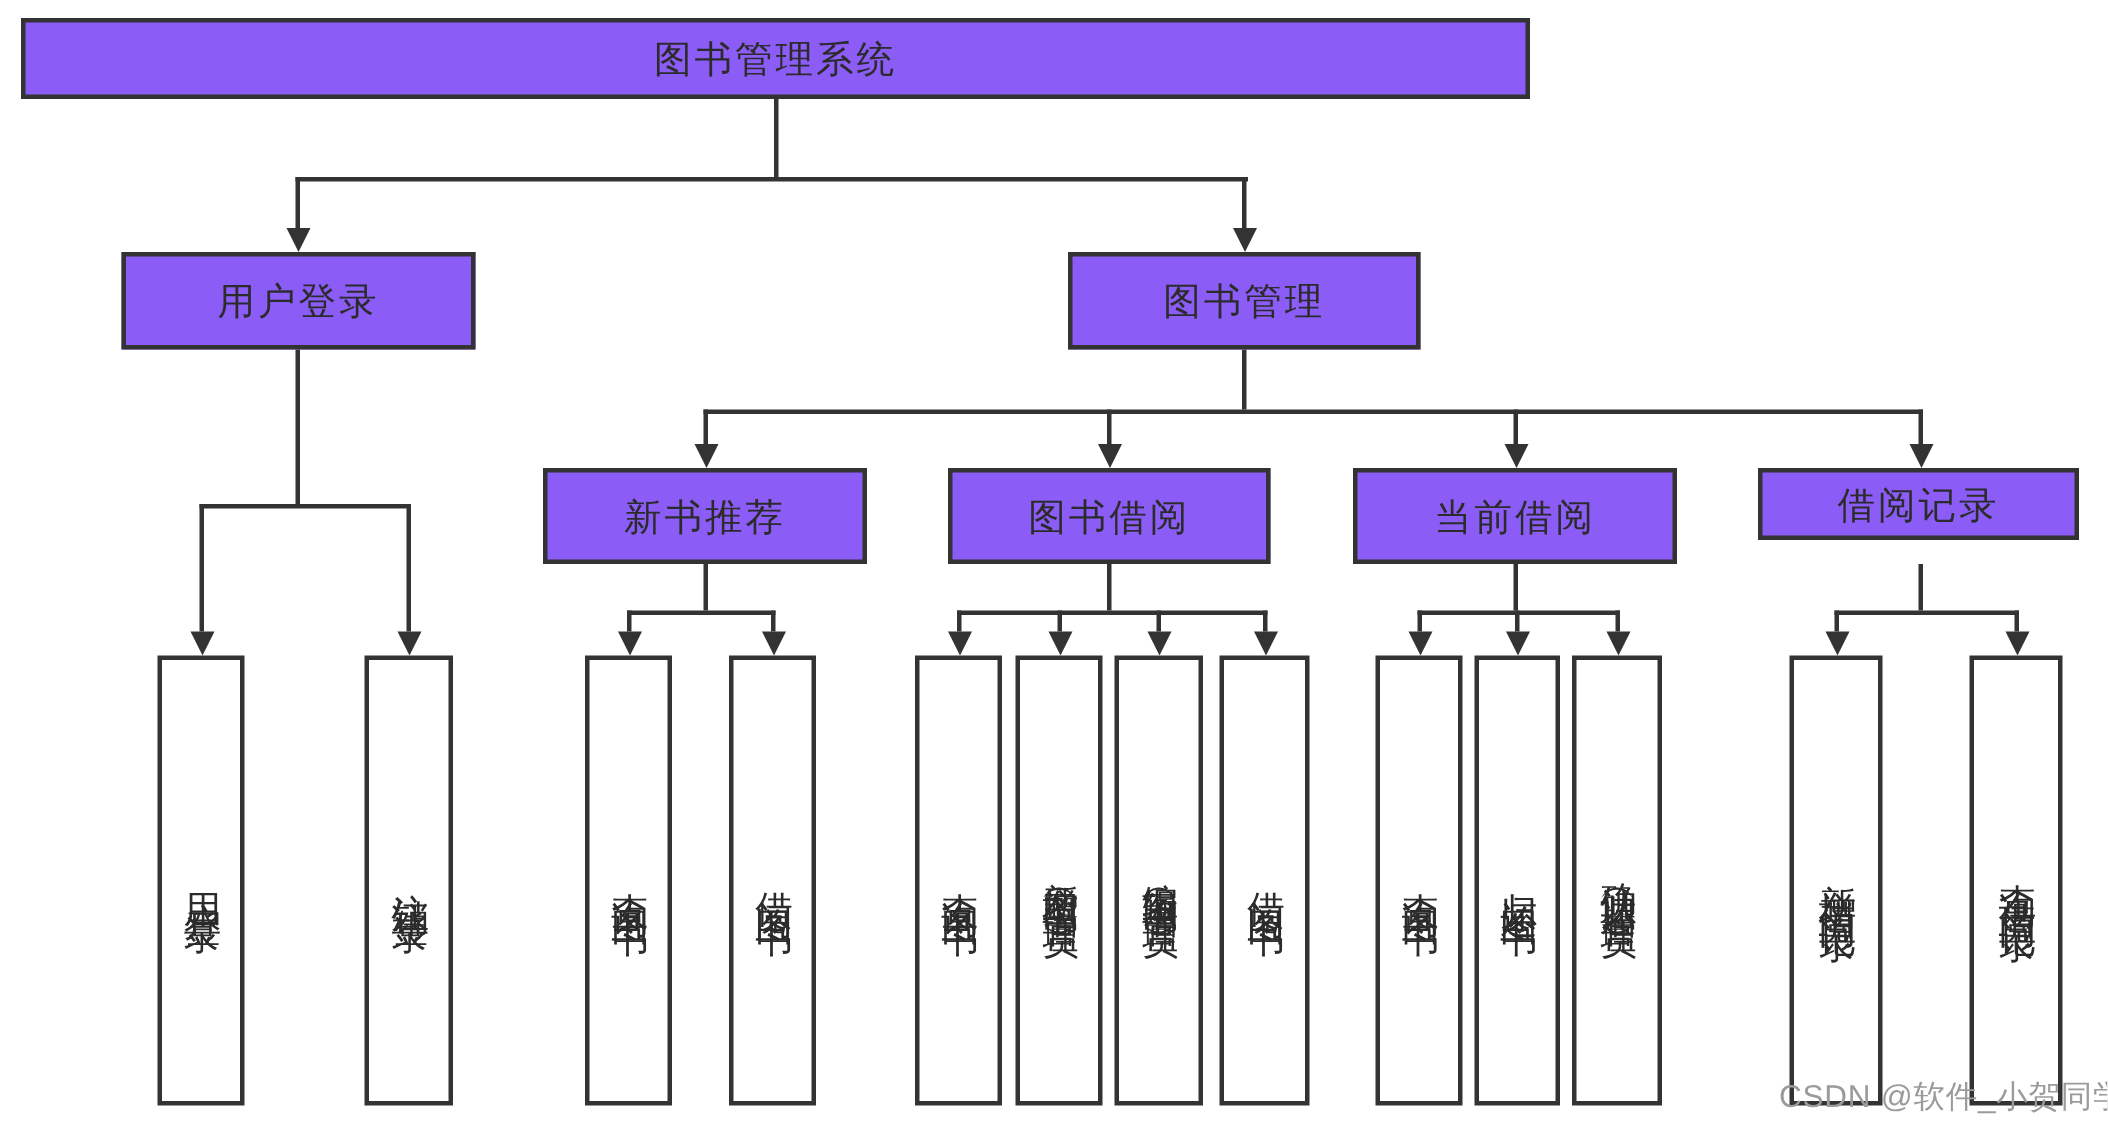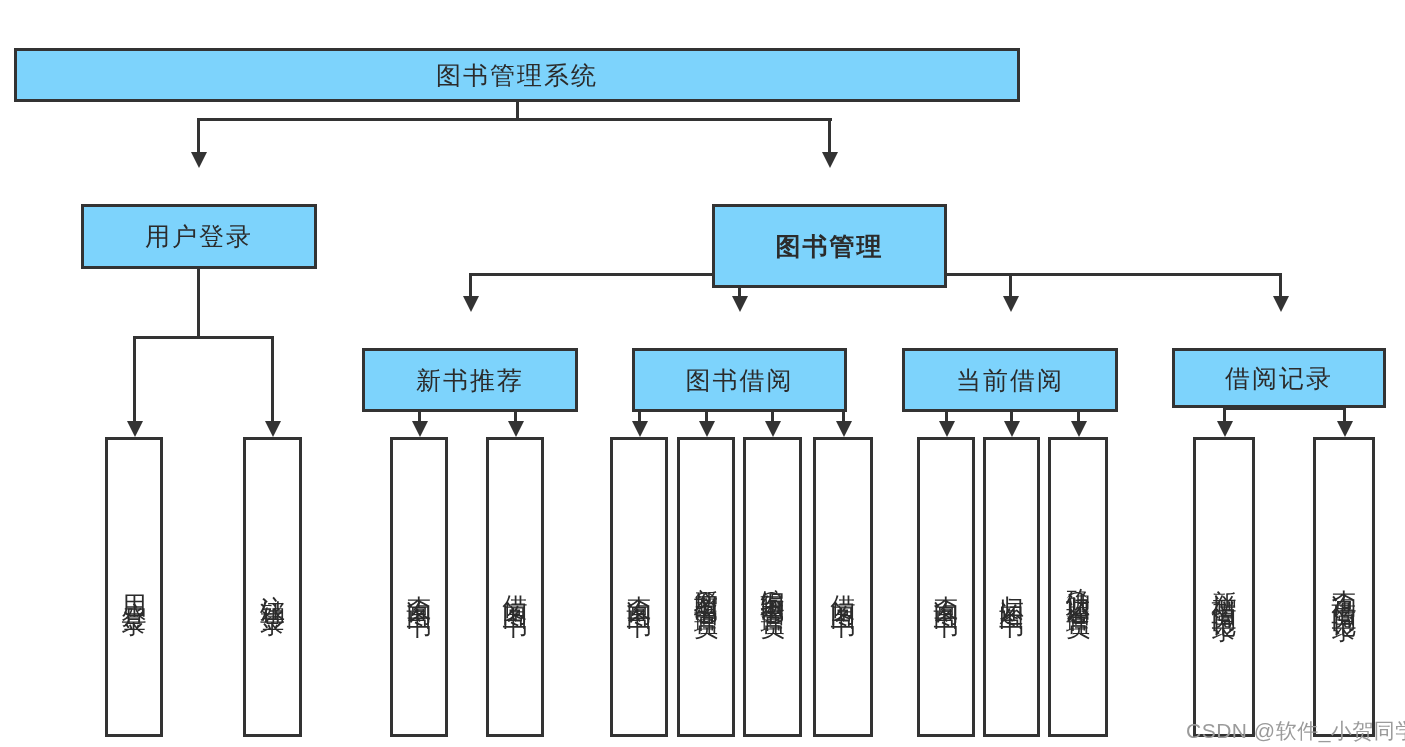--- a/index.html
+++ b/index.html
@@ -1,23 +1,23 @@
 <!DOCTYPE html>
 <html><head>
 <meta charset="utf-8">
 <style>
   html,body{margin:0;padding:0;background:#ffffff;}
   .canvas{
     position:relative;width:1405px;height:747px;background:#ffffff;overflow:hidden;
     font-family:"Liberation Sans","DejaVu Sans",sans-serif;color:#2b2b2b;
   }
   .box{
-    position:absolute;box-sizing:border-box;background:#7dd3fc;border:3px solid #333333;
+    position:absolute;box-sizing:border-box;background:#8b5cf6;border:3px solid #333333;
     display:flex;align-items:center;justify-content:center;
-    font-size:25px;letter-spacing:2px;white-space:nowrap;z-index:2;margin-top:36px;
+    font-size:25px;letter-spacing:2px;white-space:nowrap;z-index:2;
   }
   .vbox{
     position:absolute;box-sizing:border-box;background:#ffffff;border:3px solid #333333;
     display:flex;align-items:center;justify-content:center;z-index:2;
     top:437px;height:300px;
   }
   .vtext{
     writing-mode:vertical-rl;text-orientation:mixed;
     font-size:25px;letter-spacing:6px;line-height:1;
   }
@@ -45,21 +45,21 @@
   </div>
 
   <div class="vline" style="left:516px;top:66px;height:52px;"></div>
   <div class="hline" style="left:197px;top:118px;width:635px;"></div>
   <div class="drop" style="left:197px;top:118px;height:34px;"></div>
   <div class="drop" style="left:828px;top:118px;height:34px;"></div>
 
   <div class="box" style="left:81px;top:168px;width:236px;height:65px;">
     <span>用户登录</span>
   </div>
-  <div class="box" style="left:712px;top:168px;width:235px;height:84px;font-weight:bold;">
+  <div class="box" style="left:712px;top:168px;width:235px;height:65px;">
     <span>图书管理</span>
   </div>
 
   <div class="vline" style="left:197px;top:233px;height:103px;"></div>
   <div class="hline" style="left:133px;top:336px;width:141px;"></div>
   <div class="drop" style="left:133px;top:336px;height:85px;"></div>
   <div class="drop" style="left:271px;top:336px;height:85px;"></div>
 
   <div class="vline" style="left:828px;top:233px;height:40px;"></div>
   <div class="hline" style="left:469px;top:273px;width:813px;"></div>
@@ -70,21 +70,21 @@
 
   <div class="box" style="left:362px;top:312px;width:216px;height:64px;">
     <span>新书推荐</span>
   </div>
   <div class="box" style="left:632px;top:312px;width:215px;height:64px;">
     <span>图书借阅</span>
   </div>
   <div class="box" style="left:902px;top:312px;width:216px;height:64px;align-items:center;">
     <span>当前借阅</span>
   </div>
-  <div class="box" style="left:1172px;top:312px;width:214px;height:60px;">
+  <div class="box" style="left:1172px;top:312px;width:214px;height:48px;">
     <span>借阅记录</span>
   </div>
 
   <div class="vline" style="left:469px;top:376px;height:31px;"></div>
   <div class="hline" style="left:418px;top:407px;width:99px;"></div>
   <div class="drop" style="left:418px;top:407px;height:14px;"></div>
   <div class="drop" style="left:514px;top:407px;height:14px;"></div>
 
   <div class="vline" style="left:738px;top:376px;height:31px;"></div>
   <div class="hline" style="left:638px;top:407px;width:207px;"></div>

